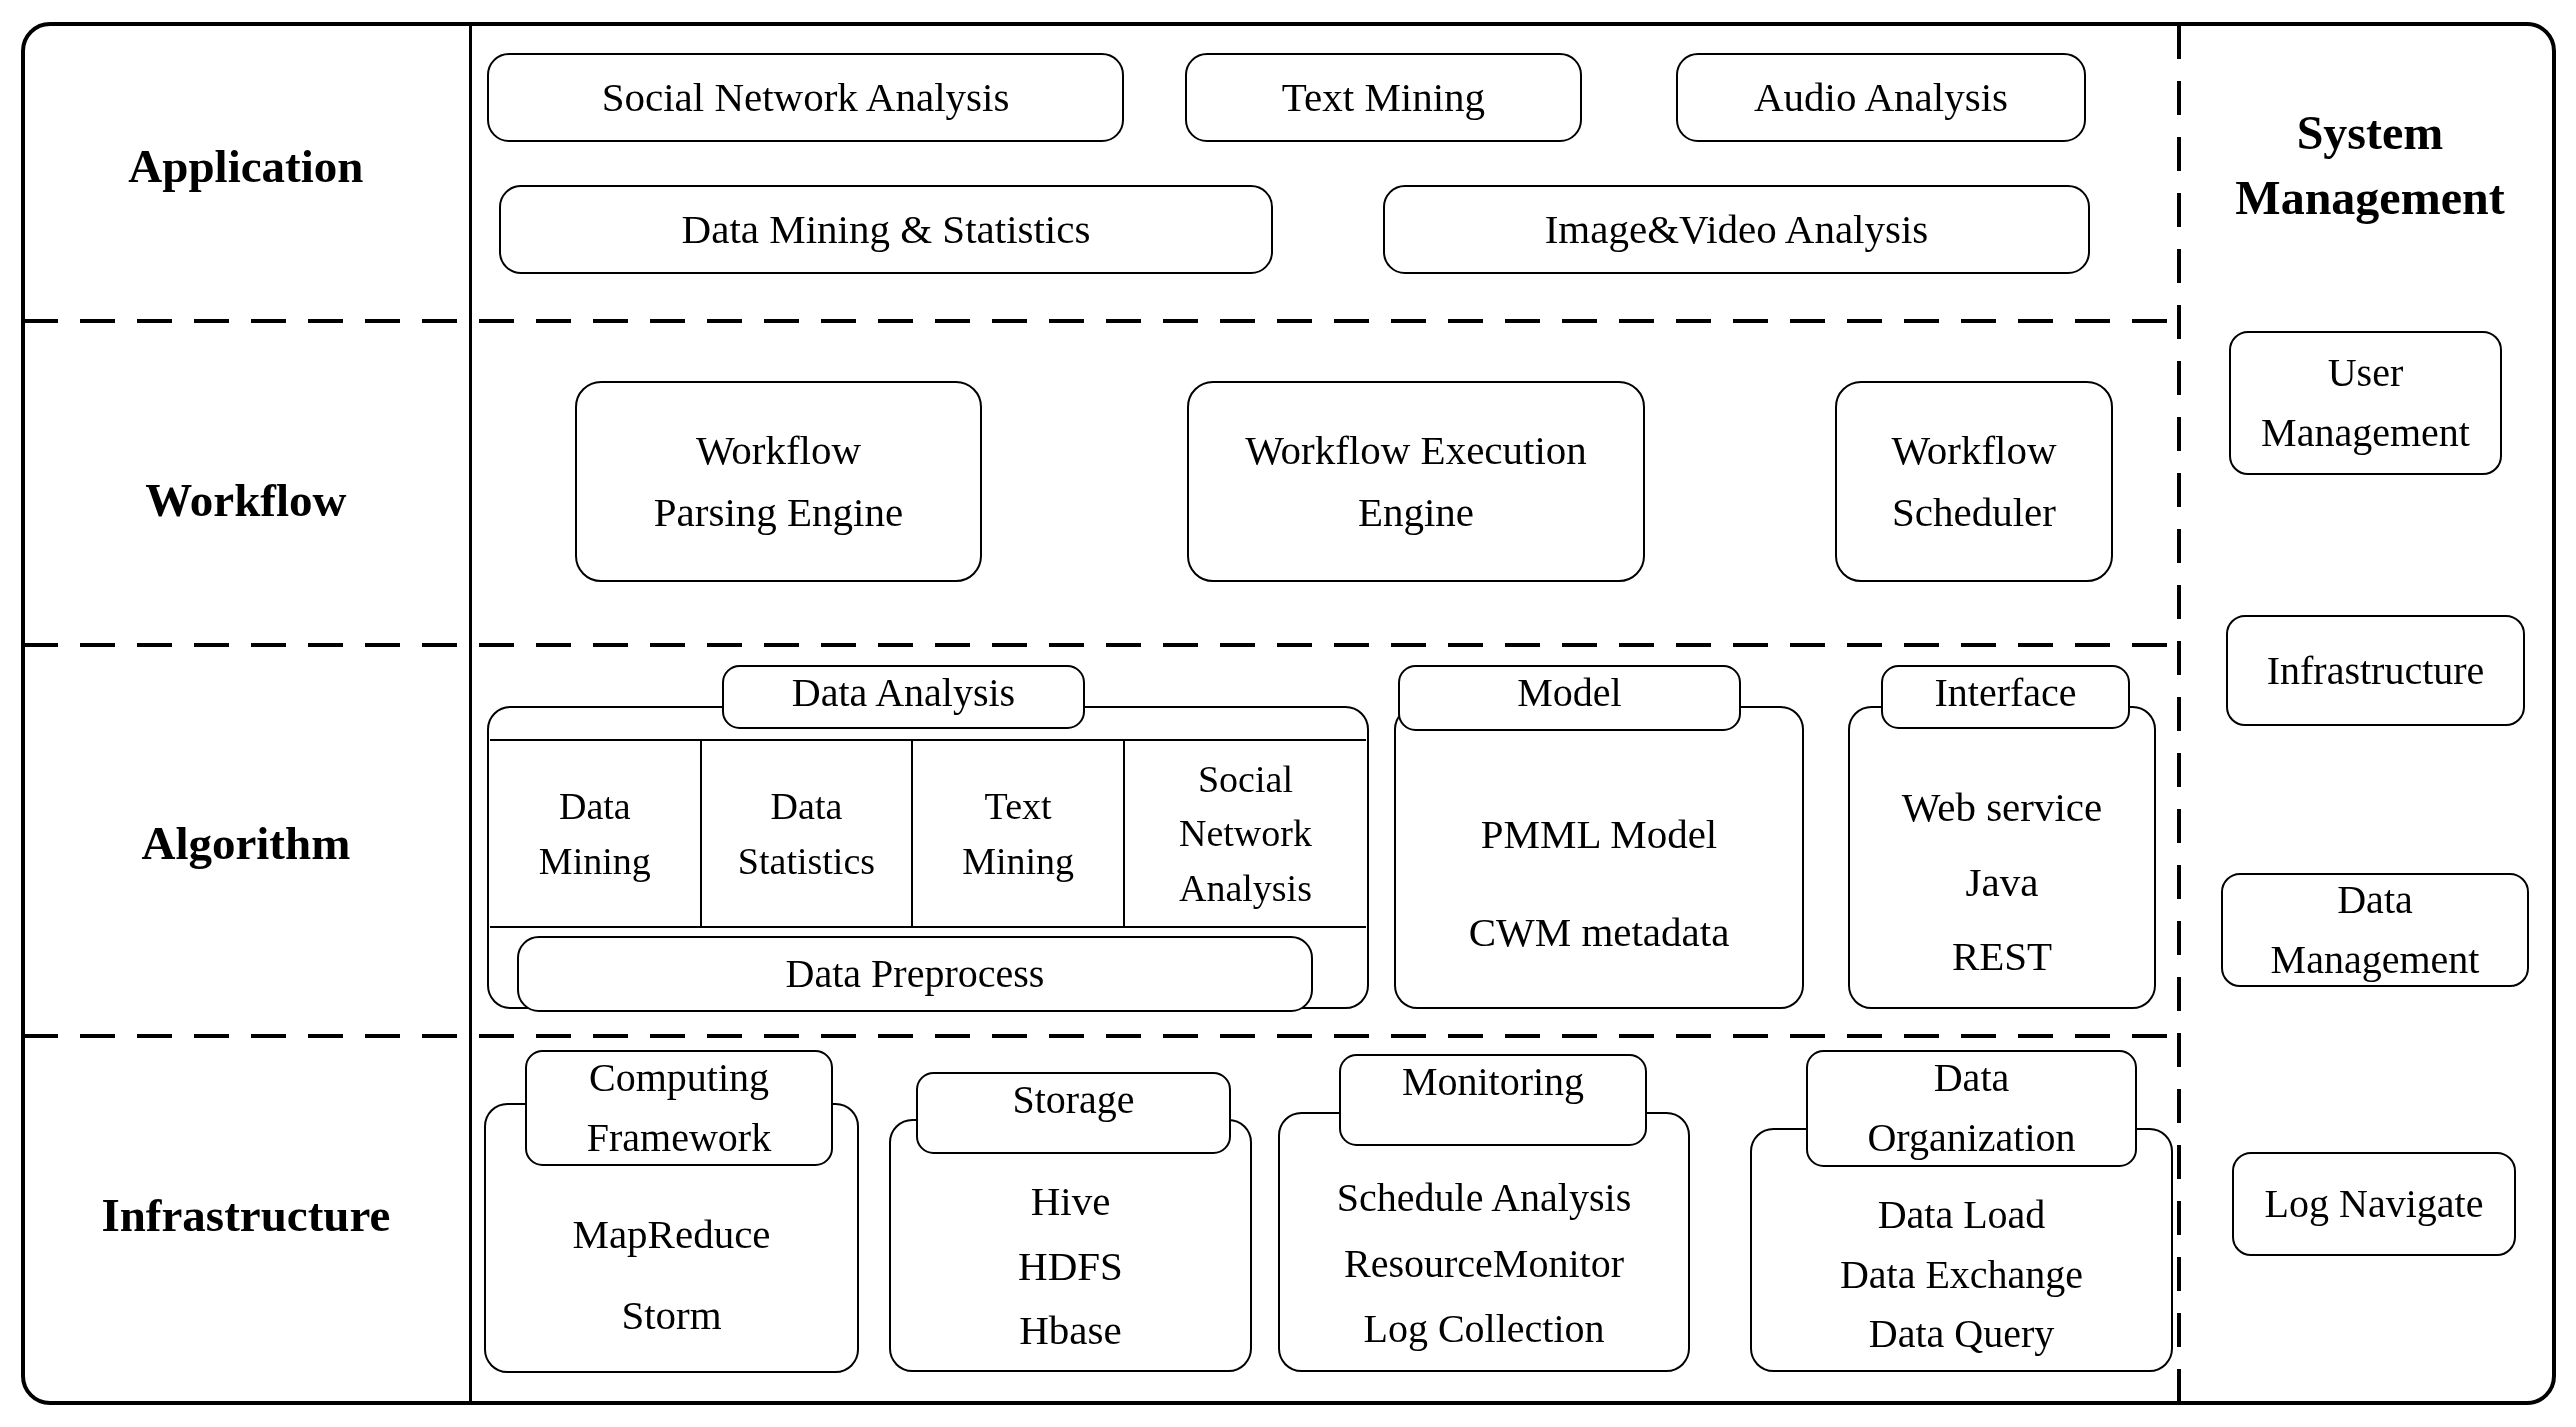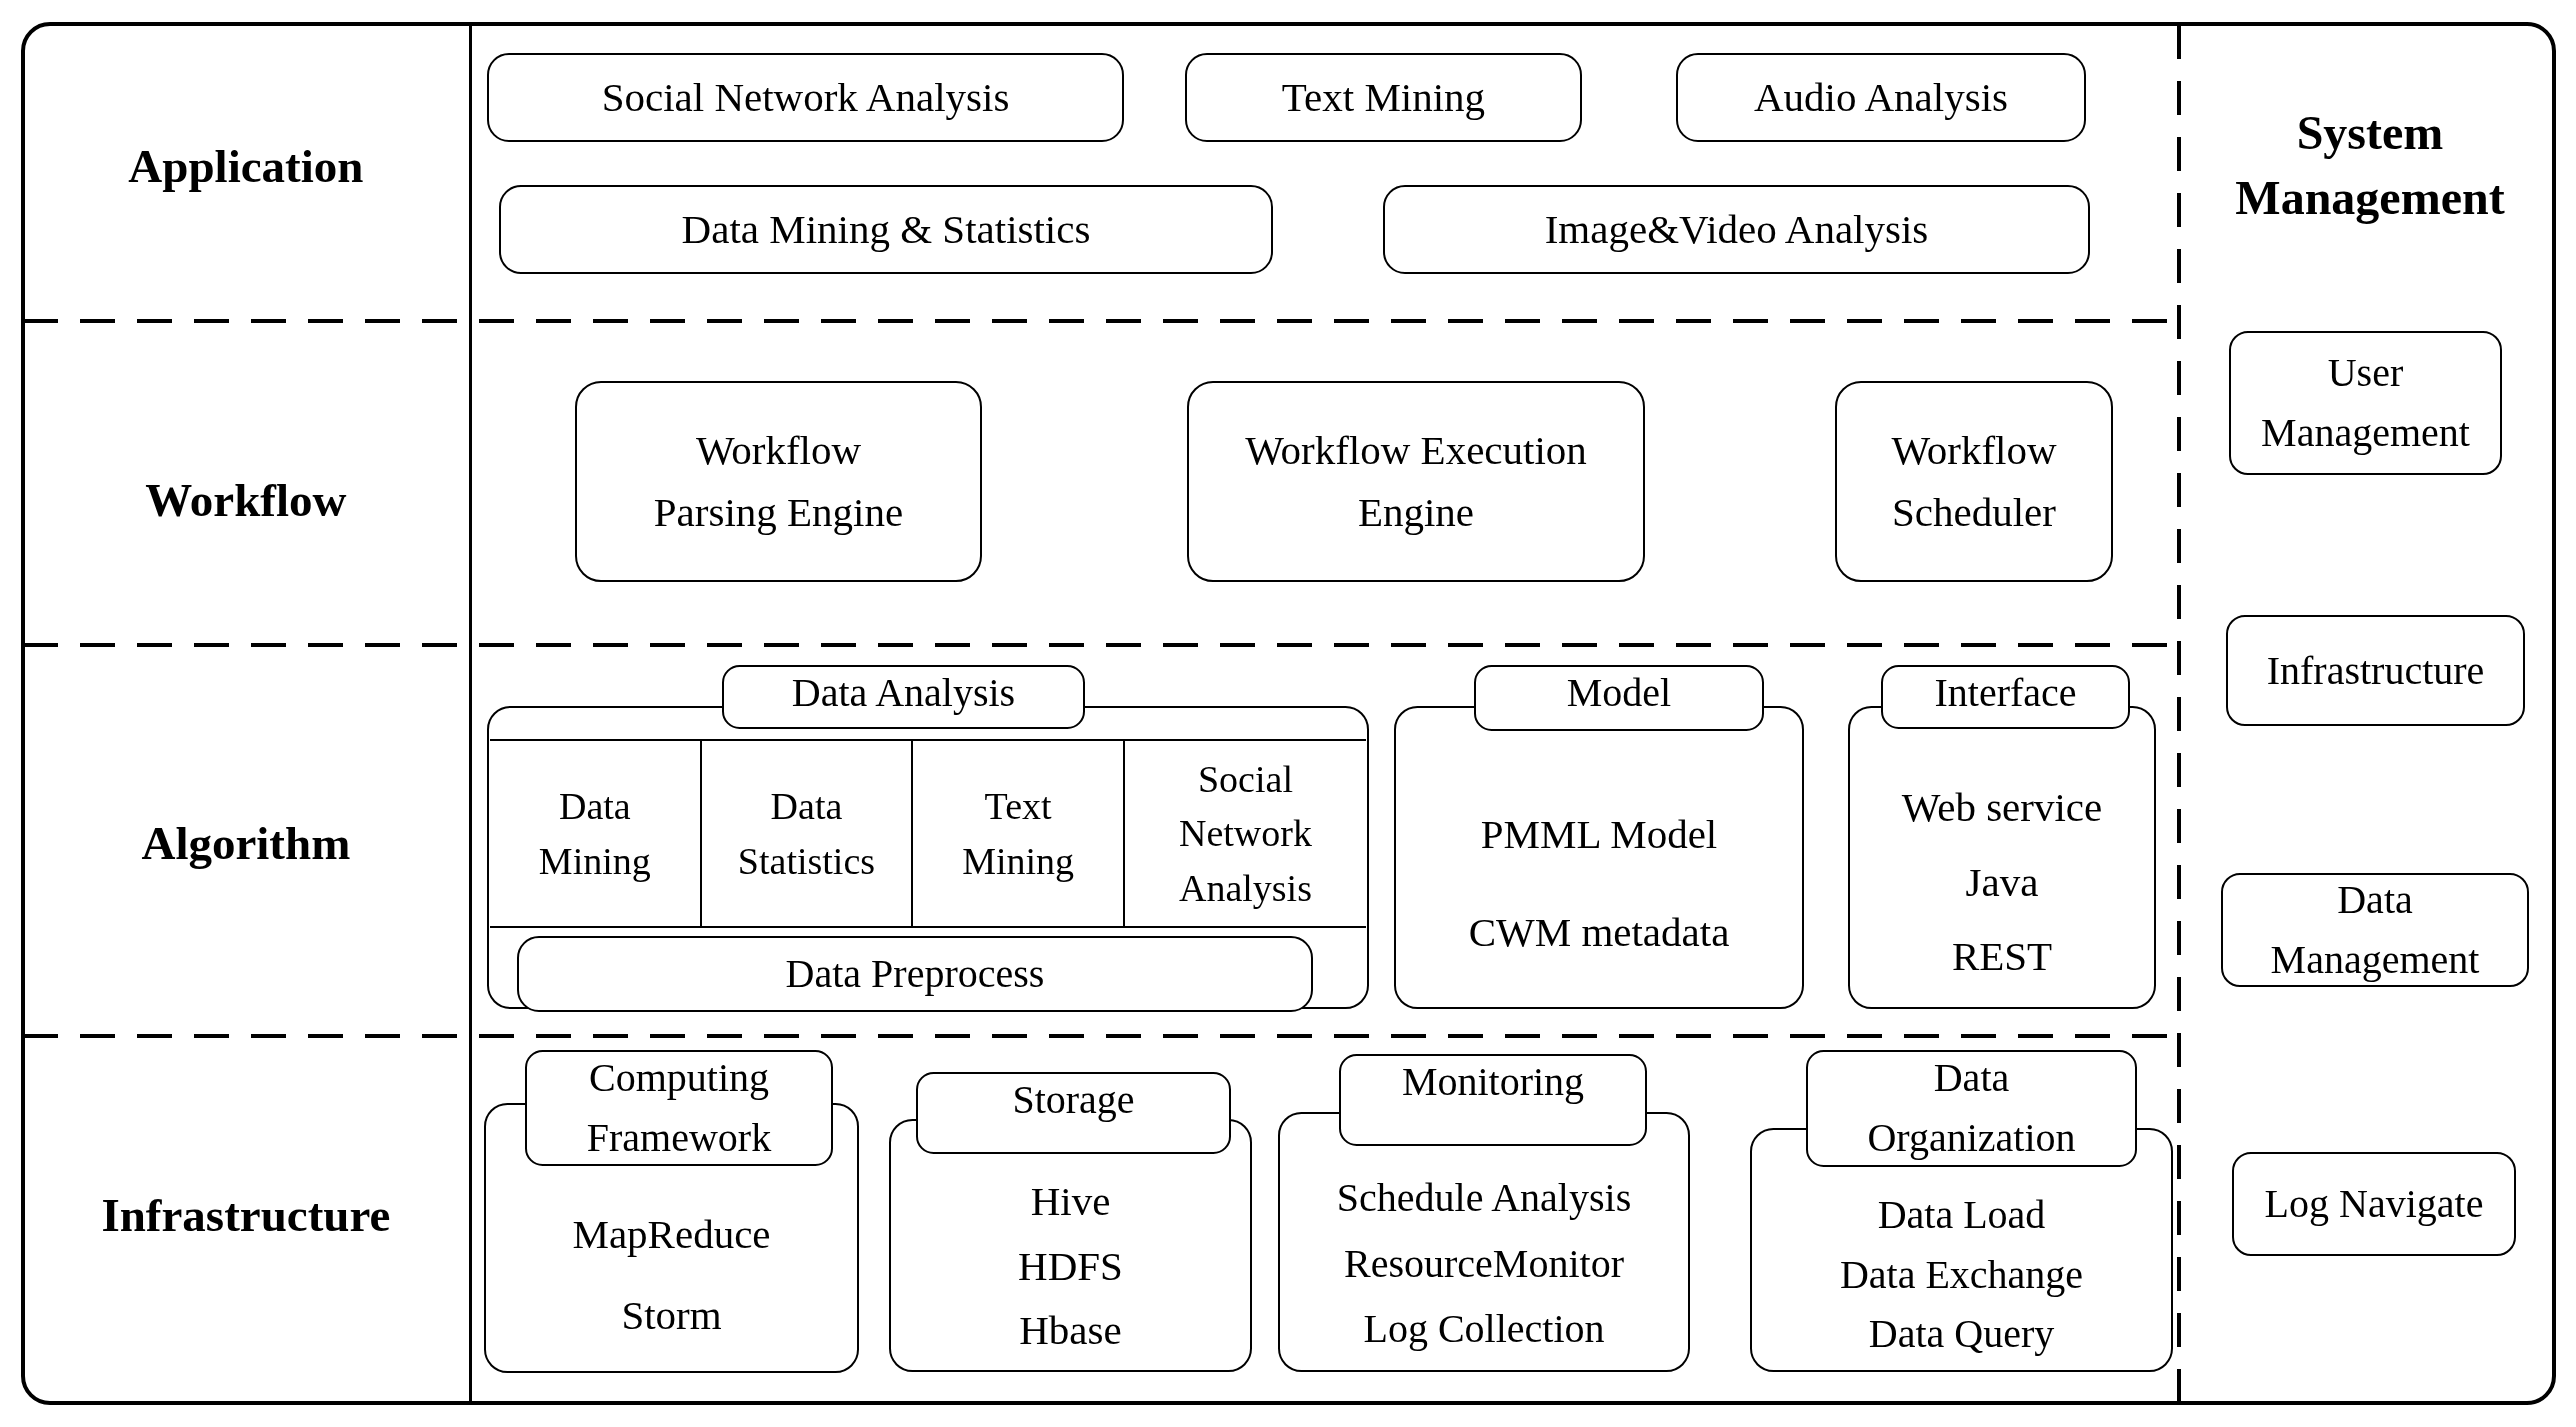--- a/index.html
+++ b/index.html
@@ -221,21 +221,21 @@
     </div>
   </div>
   <div class="box" style="left:517px;top:936px;width:796px;height:76px;font-size:40px">
     <span>Data Preprocess</span>
   </div>
 
   <div class="group-container items-col" style="left:1394px;top:706px;width:410px;height:303px;padding-top:51px">
     <span class="item">PMML Model</span>
     <span class="item">CWM metadata</span>
   </div>
-  <div class="tab" style="left:1474px;top:665px;width:290px;height:66px">
+  <div class="tab" style="left:1398px;top:665px;width:343px;height:66px">
     <span>Model</span>
   </div>
 
   <div class="group-container items-col" style="left:1848px;top:706px;width:308px;height:303px;padding-top:48px">
     <span class="item">Web service</span>
     <span class="item">Java</span>
     <span class="item">REST</span>
   </div>
   <div class="tab" style="left:1881px;top:665px;width:249px;height:64px">
     <span>Interface</span>

